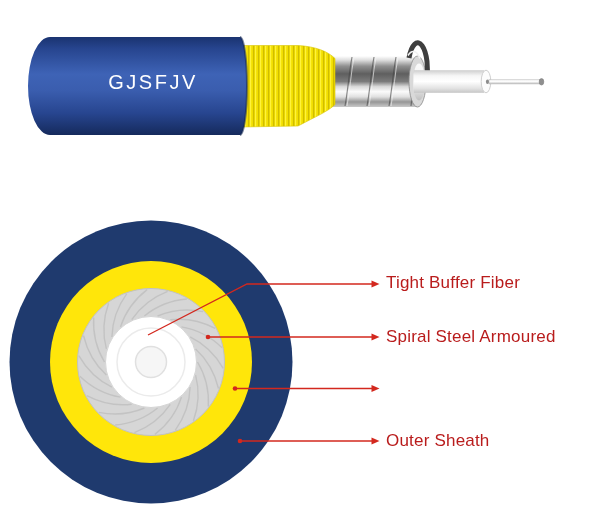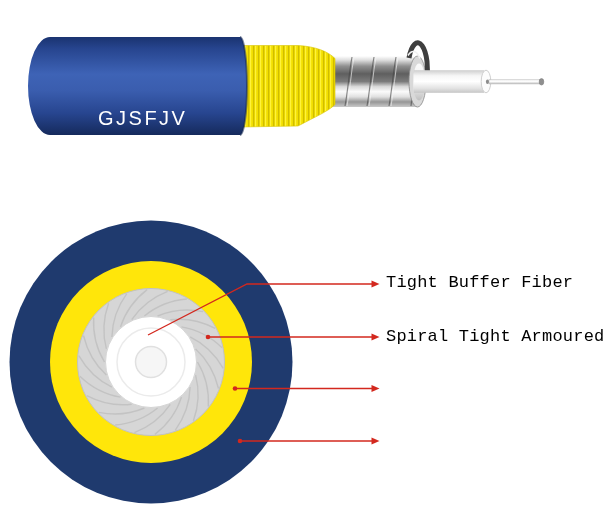--- a/index.html
+++ b/index.html
@@ -3,27 +3,26 @@
 <meta charset="utf-8">
 <style>
   html,body { margin:0; padding:0; background:#ffffff; }
   .canvas {
     position:relative; width:611px; height:518px; background:#ffffff;
     overflow:hidden; font-family:"Liberation Sans", sans-serif;
   }
   .canvas svg { position:absolute; left:0; top:0; }
   .layer-label {
     position:absolute; left:386px; height:22px; line-height:22px;
-    font-size:17px; color:#000000; white-space:nowrap; letter-spacing:0.2px;font-family:Liberation Mono, monospace;
+    font-size:17px; color:#b91c1c; white-space:nowrap; letter-spacing:0.2px;
   }
   .product-code {
     position:absolute; left:98px; top:71px; width:110px; height:23px;
-    line-height:23px; text-align:left; font-size:20px; letter-spacing:2.5px;
+    line-height:23px; text-align:center; font-size:20px; letter-spacing:2.5px;
     color:#ffffff;
-    margin-top:36px;
   }
 </style>
 </head>
 <body>
 
 <div class="canvas">
 
   <svg width="611" height="518" viewBox="0 0 611 518">
     <defs>
       <linearGradient id="blueGrad" x1="0" y1="37" x2="0" y2="135" gradientUnits="userSpaceOnUse">
@@ -151,14 +150,15 @@
       <polygon points="371.5,280.6 379.5,284 371.5,287.4" stroke="none" fill="#d3281e"></polygon>
       <polygon points="371.5,333.6 379.5,337 371.5,340.4" stroke="none" fill="#d3281e"></polygon>
       <polygon points="371.5,385.1 379.5,388.5 371.5,391.9" stroke="none" fill="#d3281e"></polygon>
       <polygon points="371.5,437.6 379.5,441 371.5,444.4" stroke="none" fill="#d3281e"></polygon>
     </g>
   </svg>
 
   <div class="product-code">GJSFJV</div>
 
   <div class="layer-label" style="top:272px;">Tight Buffer Fiber</div>
-  <div class="layer-label" style="top:326px;">Spiral Tight Armoured</div>
+  <div class="layer-label" style="top:326px;">Spiral Steel Armoured</div>
+  <div class="layer-label" style="top:430px;">Outer Sheath</div>
 </div>
 
 </body></html>

